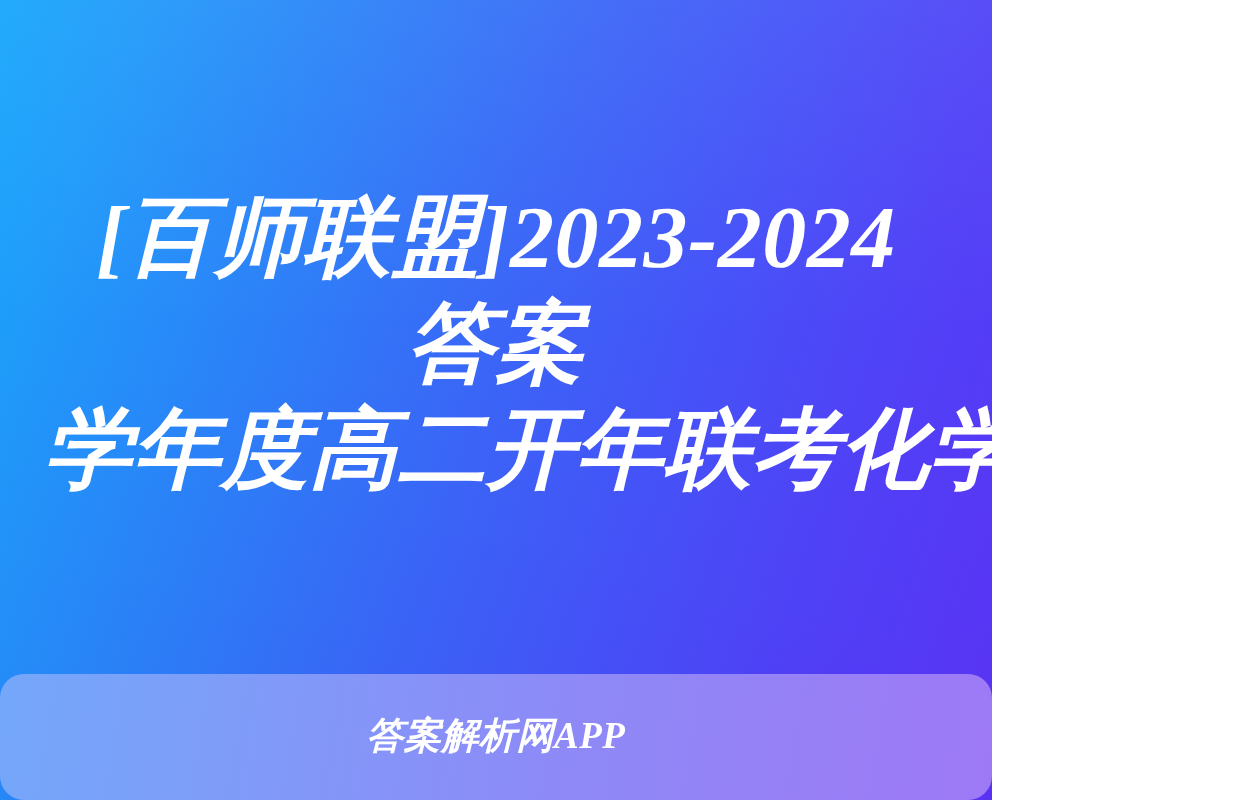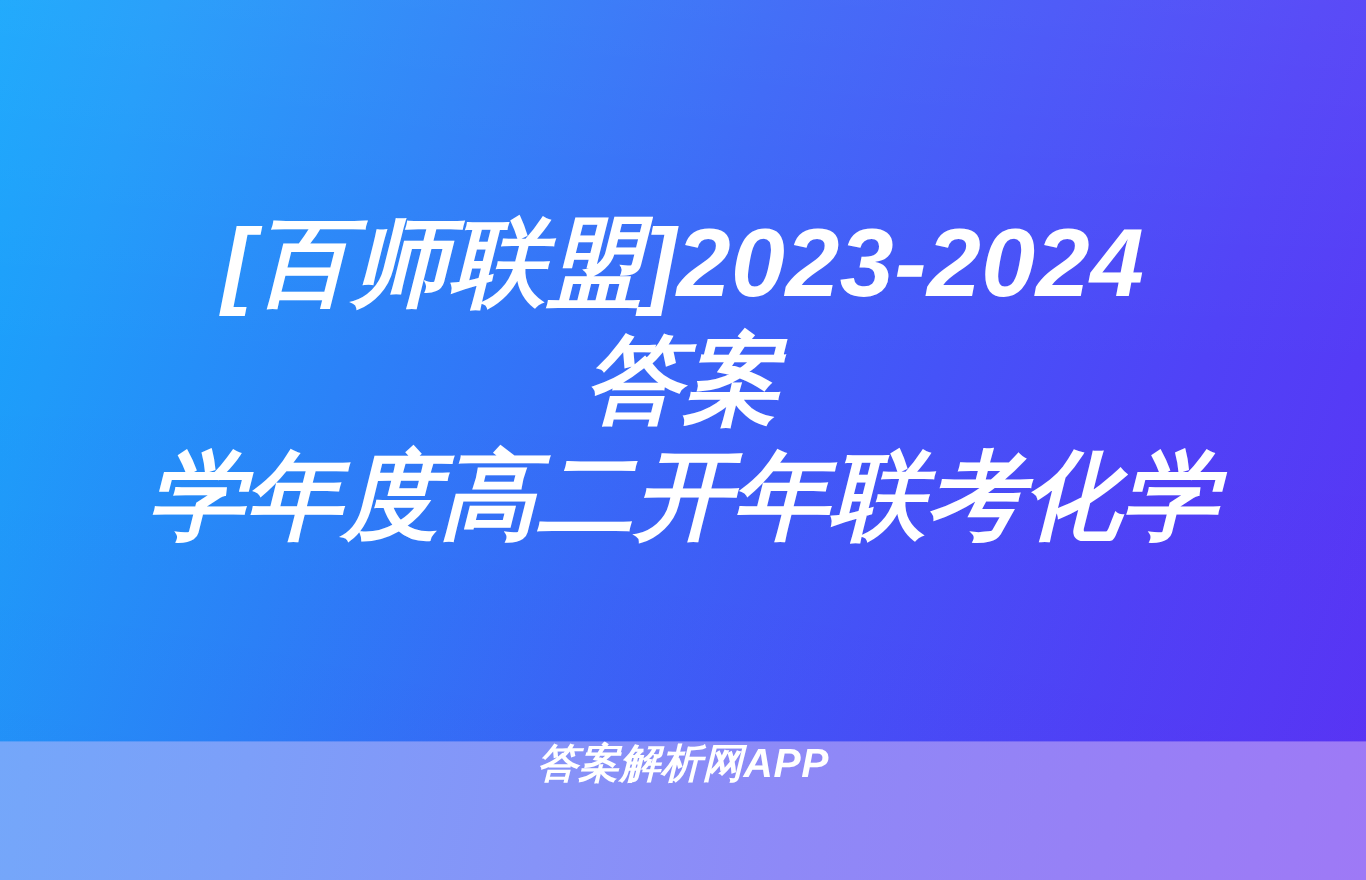--- a/index.html
+++ b/index.html
@@ -7,24 +7,24 @@
     margin: 0;
     padding: 0;
     width: 1242px;
     height: 800px;
     overflow: hidden;
     background: #ffffff;
   }
 
   #poster {
     position: relative;
-    width: 1242px;
+    width: 992px;
     height: 800px;
     overflow: hidden;
-    font-family: Liberation Sans, sans-serif;
+    font-family: Liberation Serif, serif;
   }
 
   
   #poster-bg {
     position: absolute;
     inset: 0;
     background: linear-gradient(108deg,
         #16A6FC 0%,
         #1F9BFA 10%,
         #2B82F8 28%,
@@ -79,23 +79,24 @@
     bottom: 0;
     height: 126px;
     background: linear-gradient(100deg,
         #74A7FA 0%,
         #7C9FF9 18%,
         #8693F8 40%,
         #8E89F7 58%,
         #9681F6 78%,
         #9E79F6 100%);
     display: flex;
-    align-items: flex-start;
+    align-items: center;
     justify-content: center;
     overflow: hidden;
+    border-radius: 24px;
   }
 
   .banner-label {
     color: #ffffff;
     font-size: 37px;
     line-height: 40px;
     font-weight: 700;
     font-style: italic;
     letter-spacing: 0.5px;
     white-space: nowrap;

